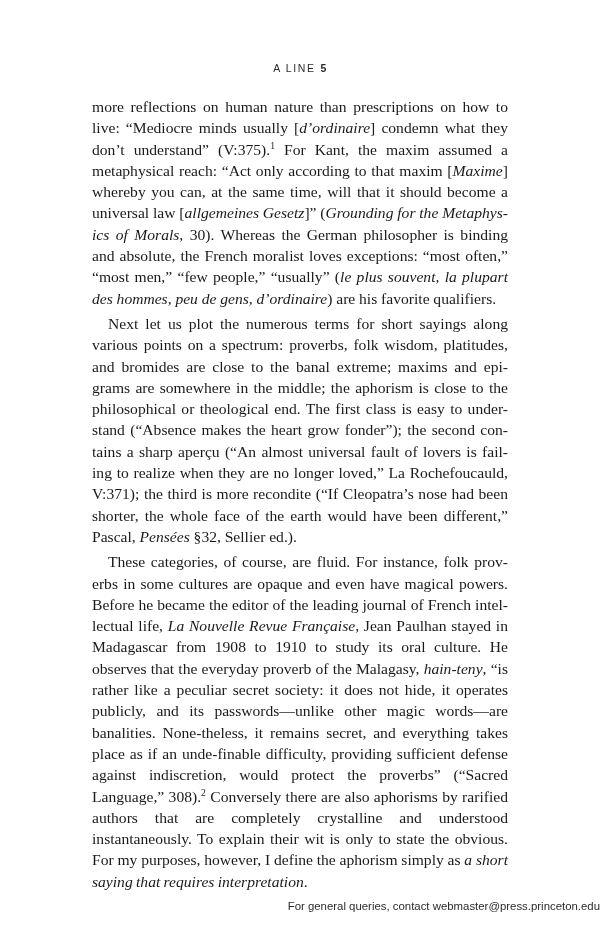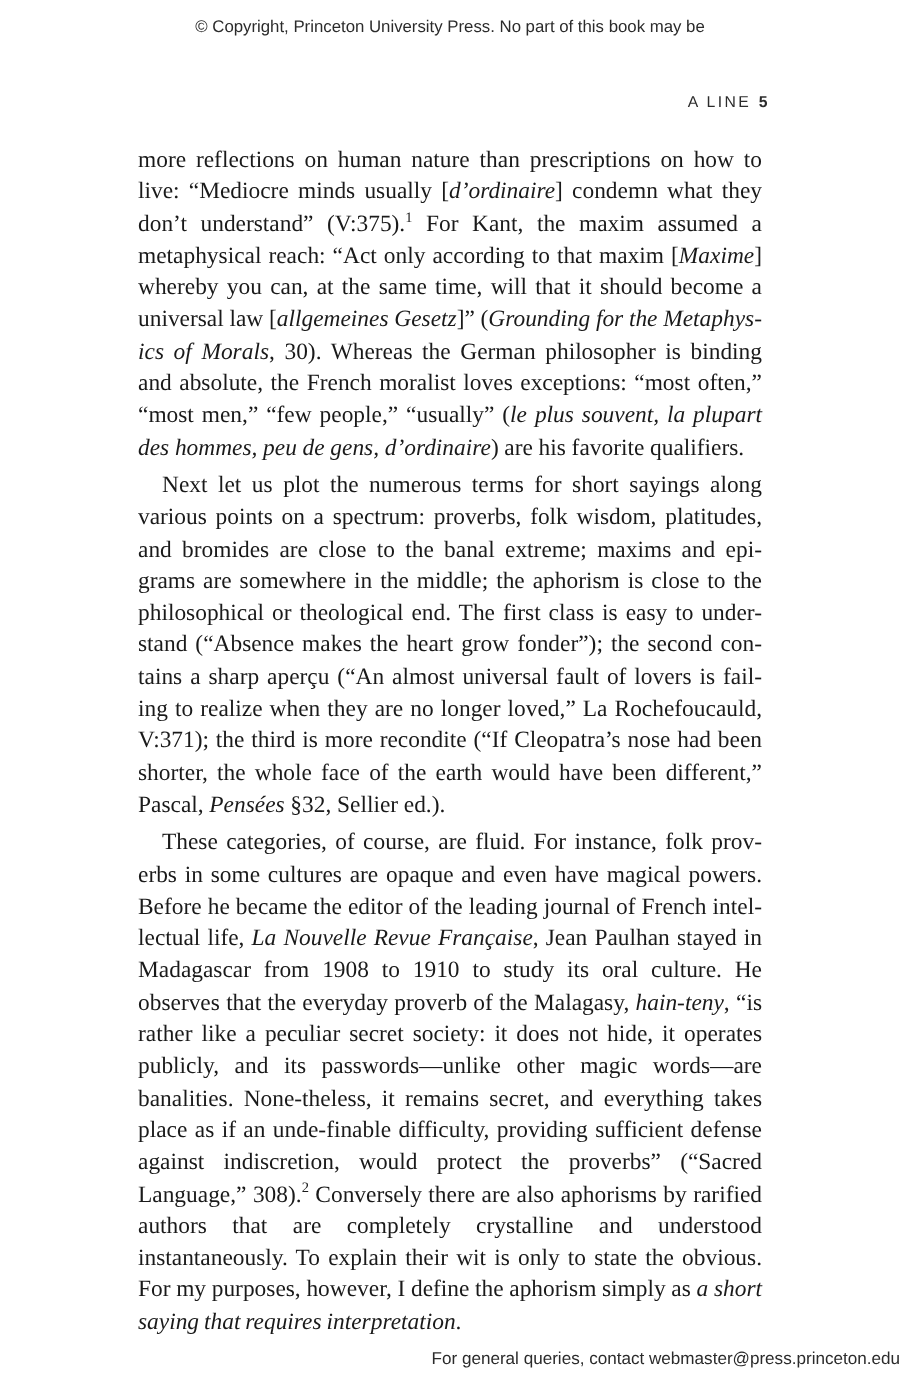--- a/index.html
+++ b/index.html
@@ -29,21 +29,21 @@
     color: #2b2b2b;
   }
   .copyright span { display: block; }
 
   
   .running-head {
     position: absolute;
     top: 62px;
     left: 88px;
     width: 424px;
-    text-align: right;
+    text-align: center;
     font-family: "Liberation Sans", "DejaVu Sans", sans-serif;
     font-size: 10.5px;
     letter-spacing: 1.6px;
     color: #2b2b2b;
   }
   .running-head .folio {
     font-weight: bold;
     letter-spacing: 0.4px;
     margin-left: 5px;
   }
@@ -87,21 +87,20 @@
     text-align: right;
     font-family: "Liberation Sans", "DejaVu Sans", sans-serif;
     font-size: 11.4px;
     color: #2b2b2b;
   }
 </style>
 </head>
 <body>
 
 <div class="copyright">
-  <span>© Copyright, Princeton University Press. No part of this book may be</span>
 </div>
 
 <div class="running-head">
   <span>A LINE</span><span class="folio">5</span>
 </div>
 
 <div class="textblock" id="textblock">
     <p>more reflections on human nature than prescriptions on how to live: “Mediocre minds usually [<i>d’ordinaire</i>] condemn what they don’t understand” (V:375).<sup>1</sup> For Kant, the maxim assumed a metaphysical reach: “Act only according to that maxim [<i>Maxime</i>] whereby you can, at the same time, will that it should become a universal law [<i>allgemeines Gesetz</i>]” (<i>Grounding for the Metaphys­ics of Morals</i>, 30). Whereas the German philosopher is binding and absolute, the French moralist loves exceptions: “most often,” “most men,” “few people,” “usually” (<i>le plus souvent, la plupart des hommes, peu de gens, d’ordinaire</i>) are his favorite qualifiers.</p>
     <p class="indent">Next let us plot the numerous terms for short sayings along various points on a spectrum: proverbs, folk wisdom, platitudes, and bromides are close to the banal extreme; maxims and epi-grams are somewhere in the middle; the aphorism is close to the philosophical or theological end. The first class is easy to under-stand (“Absence makes the heart grow fonder”); the second con-tains a sharp aperçu (“An almost universal fault of lovers is fail-ing to realize when they are no longer loved,” La Rochefoucauld, V:371); the third is more recondite (“If Cleopatra’s nose had been shorter, the whole face of the earth would have been different,” Pascal, <i>Pensées</i> §32, Sellier ed.).</p>
     <p class="indent tight">These categories, of course, are fluid. For instance, folk prov-erbs in some cultures are opaque and even have magical powers. Before he became the editor of the leading journal of French intel-lectual life, <i>La Nouvelle Revue Française</i>, Jean Paulhan stayed in Madagascar from 1908 to 1910 to study its oral culture. He observes that the everyday proverb of the Malagasy, <i>hain-teny</i>, “is rather like a peculiar secret society: it does not hide, it operates publicly, and its passwords—unlike other magic words—are banalities. None-theless, it remains secret, and everything takes place as if an unde-finable difficulty, providing sufficient defense against indiscretion, would protect the proverbs” (“Sacred Language,” 308).<sup>2</sup> Conversely there are also aphorisms by rarified authors that are completely crystalline and understood instantaneously. To explain their wit is only to state the obvious. For my purposes, however, I define the aphorism simply as <i>a short saying that requires interpretation</i>.</p>

